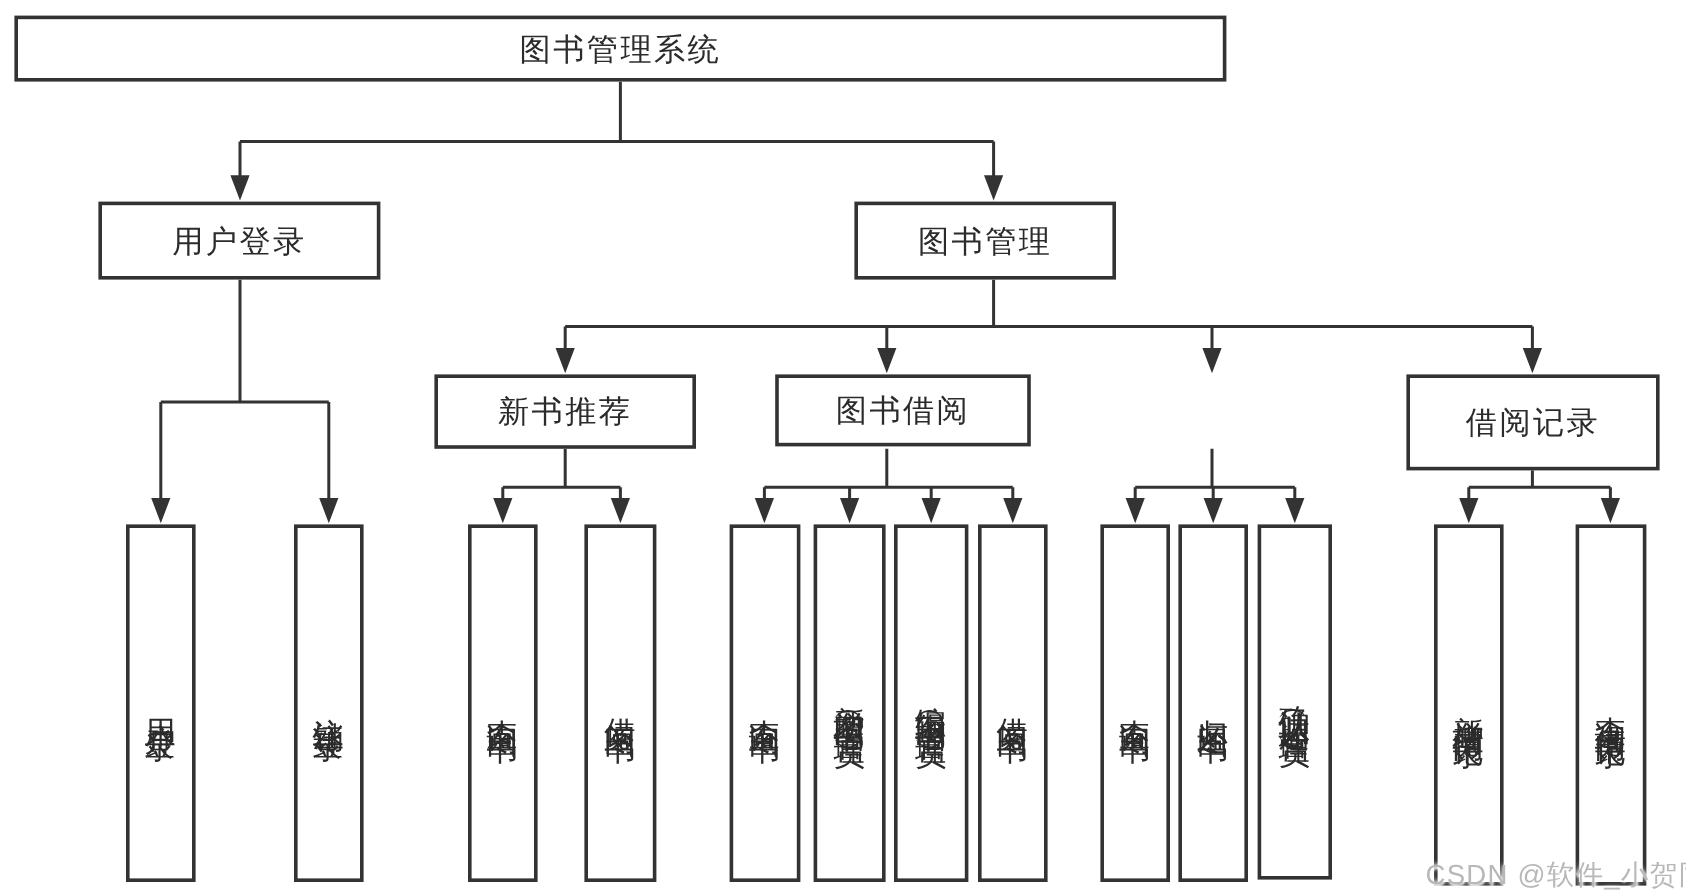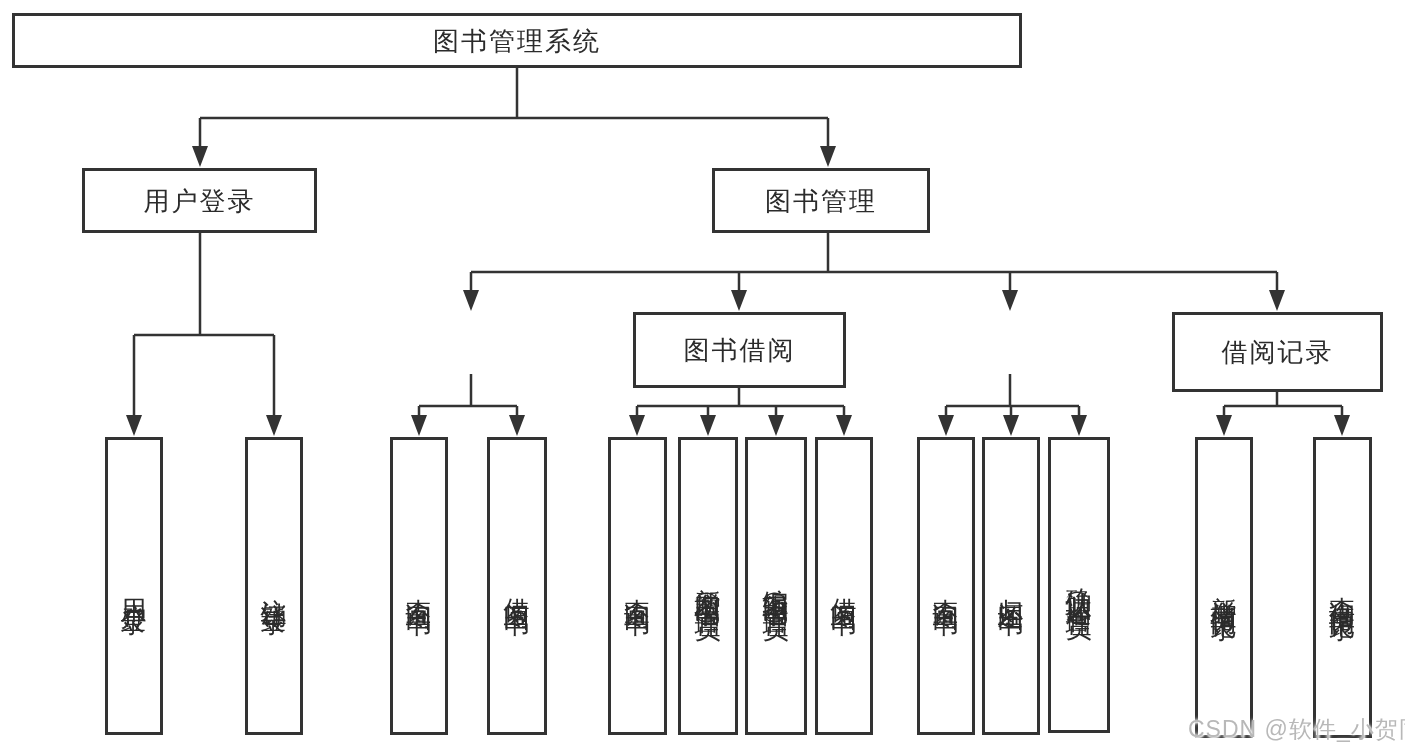--- a/index.html
+++ b/index.html
@@ -61,21 +61,22 @@
       M946 436 L938 415 L954 415 Z  M1011 436 L1003 415 L1019 415 Z
       M1079 436 L1071 415 L1087 415 Z
       M1224 436 L1216 415 L1232 415 Z  M1342 436 L1334 415 L1350 415 Z"></path>
   </svg>
 
   <div class="hbox" style="left:12px;top:13px;width:1010px;height:55px">图书管理系统</div>
 
   <div class="hbox" style="left:82px;top:168px;width:235px;height:65px">用户登录</div>
   <div class="hbox" style="left:712px;top:168px;width:218px;height:65px">图书管理</div>
 
-  <div class="hbox" style="left:633px;top:312px;width:213px;height:76px">图书借阅</div>
+  <div class="hbox" style="left:362px;top:312px;width:218px;height:62px">新书推荐</div>
+  <div class="hbox" style="left:646px;top:312px;width:213px;height:60px">图书借阅</div>
   <div class="hbox" style="left:1172px;top:312px;width:211px;height:80px">借阅记录</div>
 
   <div class="vbox" style="left:105px;top:437px;width:58px;height:298px">用户登录</div>
   <div class="vbox" style="left:245px;top:437px;width:58px;height:298px">注销登录</div>
 
   <div class="vbox" style="left:390px;top:437px;width:58px;height:298px">查询图书</div>
   <div class="vbox" style="left:487px;top:437px;width:60px;height:298px">借阅图书</div>
 
   <div class="vbox" style="left:608px;top:437px;width:59px;height:298px">查询图书</div>
   <div class="vbox" style="left:678px;top:437px;width:60px;height:298px">新增图书（管理员）</div>

